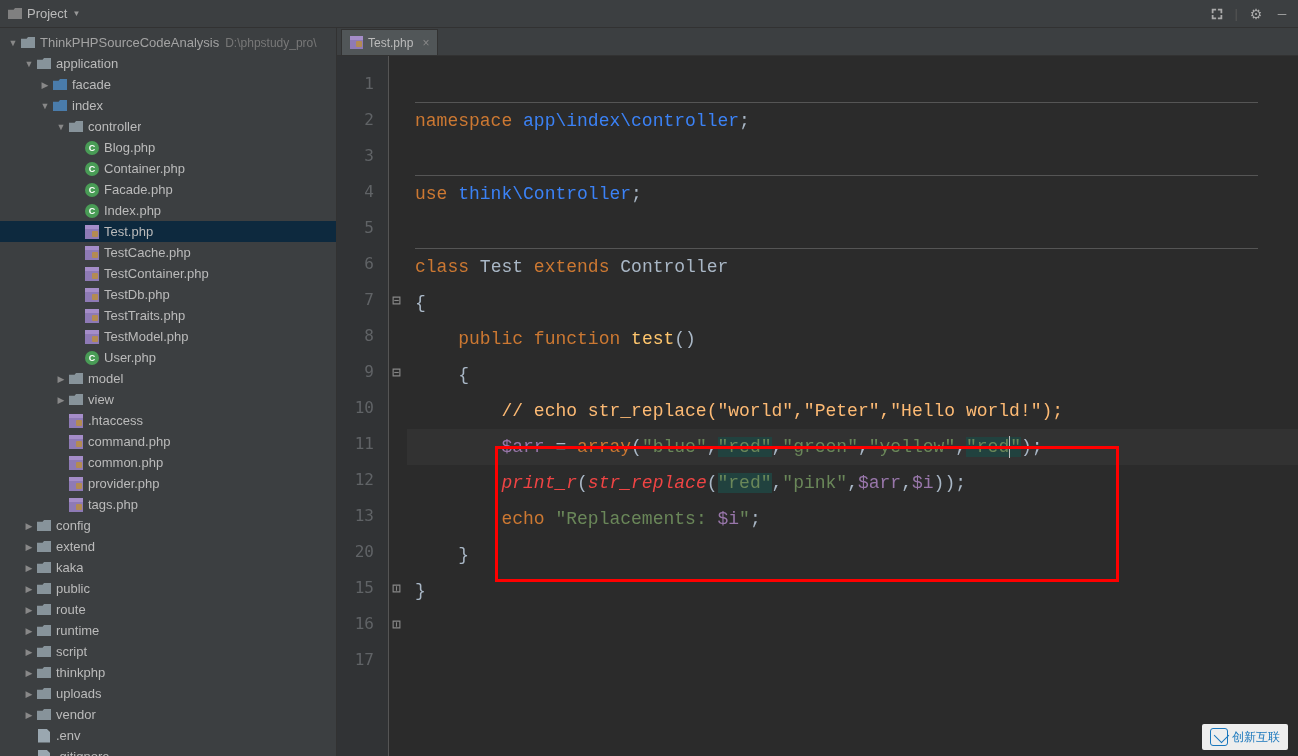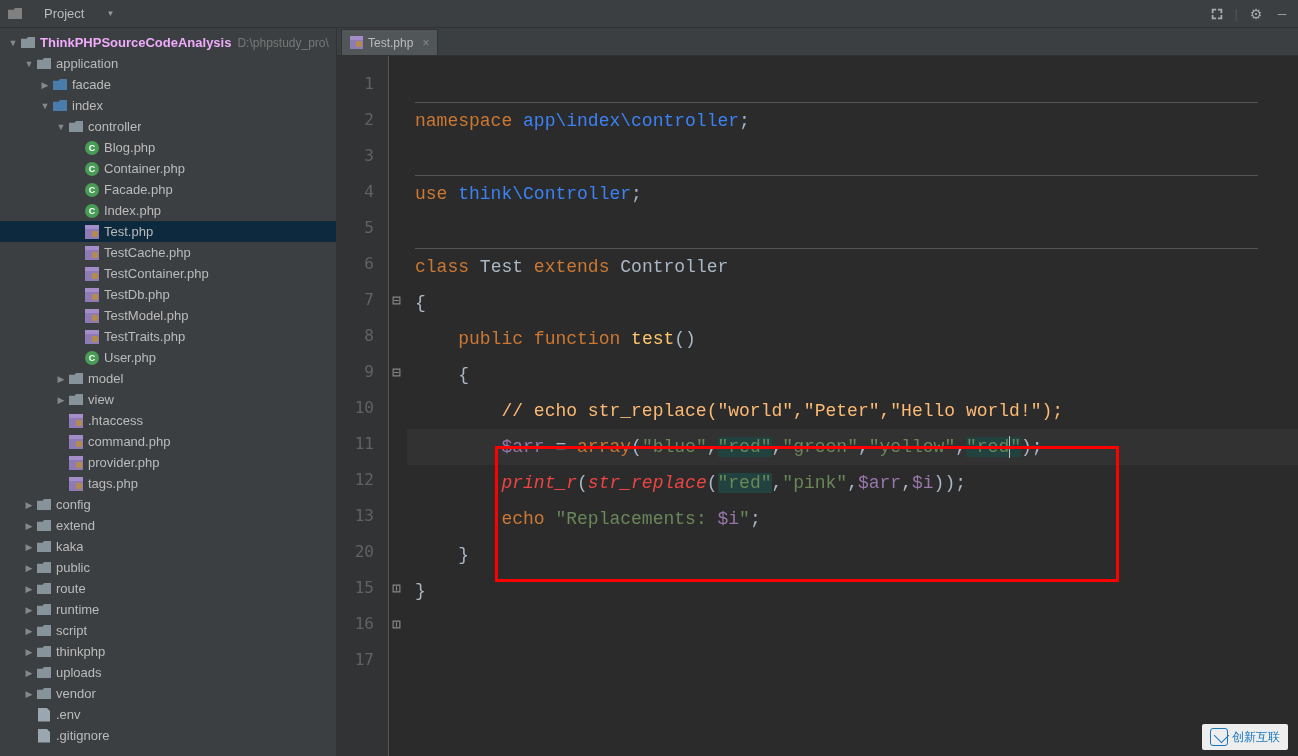--- a/index.html
+++ b/index.html
@@ -18,21 +18,21 @@
   height: 28px;
   background: #3c3f41;
   border-bottom: 1px solid #323232;
   display: flex;
   align-items: center;
   padding: 0 8px;
   color: #bbb;
 }
 .toolbar-left { display: flex; align-items: center; gap: 6px; flex: 1; }
 .toolbar-right { display: flex; align-items: center; gap: 10px; }
-.project-label { display: flex; align-items: center; gap: 22px; cursor: pointer; justify-content: flex-end; }
+.project-label { display: flex; align-items: center; gap: 5px; cursor: pointer; justify-content: flex-end; }
 .proj-icon { width: 14px; height: 11px; background: #808080; clip-path: polygon(0 15%, 40% 15%, 50% 0, 100% 0, 100% 100%, 0 100%); }
 .dropdown-arrow { font-size: 8px; color: #999; }
 .toolbar-icon { width: 16px; height: 16px; cursor: pointer; display: flex; align-items: center; justify-content: center; }
 .collapse-icon svg { width: 14px; height: 14px; }
 .gear-icon { font-size: 14px; color: #aaa; }
 .hide-icon { font-size: 12px; color: #aaa; }
 
 .main { flex: 1; display: flex; overflow: hidden; }
 
 .sidebar {
@@ -58,21 +58,21 @@
 .tree-icon { width: 16px; height: 16px; display: inline-flex; align-items: center; justify-content: center; margin-right: 4px; flex-shrink: 0; }
 .folder-icon { width: 14px; height: 11px; background: #87939a; clip-path: polygon(0 15%, 40% 15%, 50% 0, 100% 0, 100% 100%, 0 100%); }
 .folder-icon.src { background: #4a7cab; }
 .php-c-icon { width: 14px; height: 14px; border-radius: 50%; background: #499c56; color: #fff; font-size: 9px; font-weight: bold; display: flex; align-items: center; justify-content: center; }
 .php-t-icon { width: 14px; height: 14px; background: #8e7ab5; display: flex; align-items: center; justify-content: flex-start; position: relative; }
 .php-t-icon::before { content: ''; position: absolute; top: 0; left: 0; right: 0; height: 4px; background: #a58dc9; }
 .php-t-icon::after { content: ''; position: absolute; bottom: 2px; right: 1px; width: 6px; height: 6px; background: #b38b52; border-radius: 1px; }
 .file-env-icon { width: 12px; height: 14px; background: #9aa7b0; clip-path: polygon(0 0, 70% 0, 100% 25%, 100% 100%, 0 100%); }
 .tree-label { overflow: hidden; text-overflow: ellipsis; }
 .tree-path { color: #787878; margin-left: 6px; font-size: 12px; }
-.root-label { color: #f0abfc; font-weight: 700; }
+.root-label { color: #a3a3a3; font-weight: 400; }
 
 .editor-panel { flex: 1; display: flex; flex-direction: column; background: #2b2b2b; }
 .tabs {
   height: 28px;
   background: #3c3f41;
   border-bottom: 1px solid #323232;
   display: flex;
   align-items: flex-end;
   padding-left: 4px;
 }
@@ -343,40 +343,40 @@
       </div>
       <div class="tree-row">
         <span class="tree-indent"></span>
         <span class="tree-indent"></span>
         <span class="tree-indent"></span>
         <span class="tree-indent"></span>
         <span class="tree-arrow"></span>
         <span class="tree-icon">
           <span class="php-t-icon"></span>
         </span>
+        <span class="tree-label">TestTraits.php</span>
+      </div>
+      <div class="tree-row">
+        <span class="tree-indent"></span>
+        <span class="tree-indent"></span>
+        <span class="tree-indent"></span>
+        <span class="tree-indent"></span>
+        <span class="tree-arrow"></span>
+        <span class="tree-icon">
+          <span class="php-t-icon"></span>
+        </span>
         <span class="tree-label">TestModel.php</span>
       </div>
       <div class="tree-row">
         <span class="tree-indent"></span>
         <span class="tree-indent"></span>
         <span class="tree-indent"></span>
         <span class="tree-indent"></span>
         <span class="tree-arrow"></span>
         <span class="tree-icon">
-          <span class="php-t-icon"></span>
-        </span>
-        <span class="tree-label">TestTraits.php</span>
-      </div>
-      <div class="tree-row">
-        <span class="tree-indent"></span>
-        <span class="tree-indent"></span>
-        <span class="tree-indent"></span>
-        <span class="tree-indent"></span>
-        <span class="tree-arrow"></span>
-        <span class="tree-icon">
           <span class="php-c-icon">C</span>
         </span>
         <span class="tree-label">User.php</span>
       </div>
       <div class="tree-row">
         <span class="tree-indent"></span>
         <span class="tree-indent"></span>
         <span class="tree-indent"></span>
         <span class="tree-arrow">▶</span>
         <span class="tree-icon">
@@ -406,20 +406,30 @@
       </div>
       <div class="tree-row">
         <span class="tree-indent"></span>
         <span class="tree-indent"></span>
         <span class="tree-indent"></span>
         <span class="tree-arrow"></span>
         <span class="tree-icon">
           <span class="php-t-icon"></span>
         </span>
         <span class="tree-label">command.php</span>
+      </div>
+      <div class="tree-row">
+        <span class="tree-indent"></span>
+        <span class="tree-indent"></span>
+        <span class="tree-indent"></span>
+        <span class="tree-arrow"></span>
+        <span class="tree-icon">
+          <span class="php-t-icon"></span>
+        </span>
+        <span class="tree-label">common.php</span>
       </div>
       <div class="tree-row">
         <span class="tree-indent"></span>
         <span class="tree-indent"></span>
         <span class="tree-indent"></span>
         <span class="tree-arrow"></span>
         <span class="tree-icon">
           <span class="php-t-icon"></span>
         </span>
         <span class="tree-label">provider.php</span>

